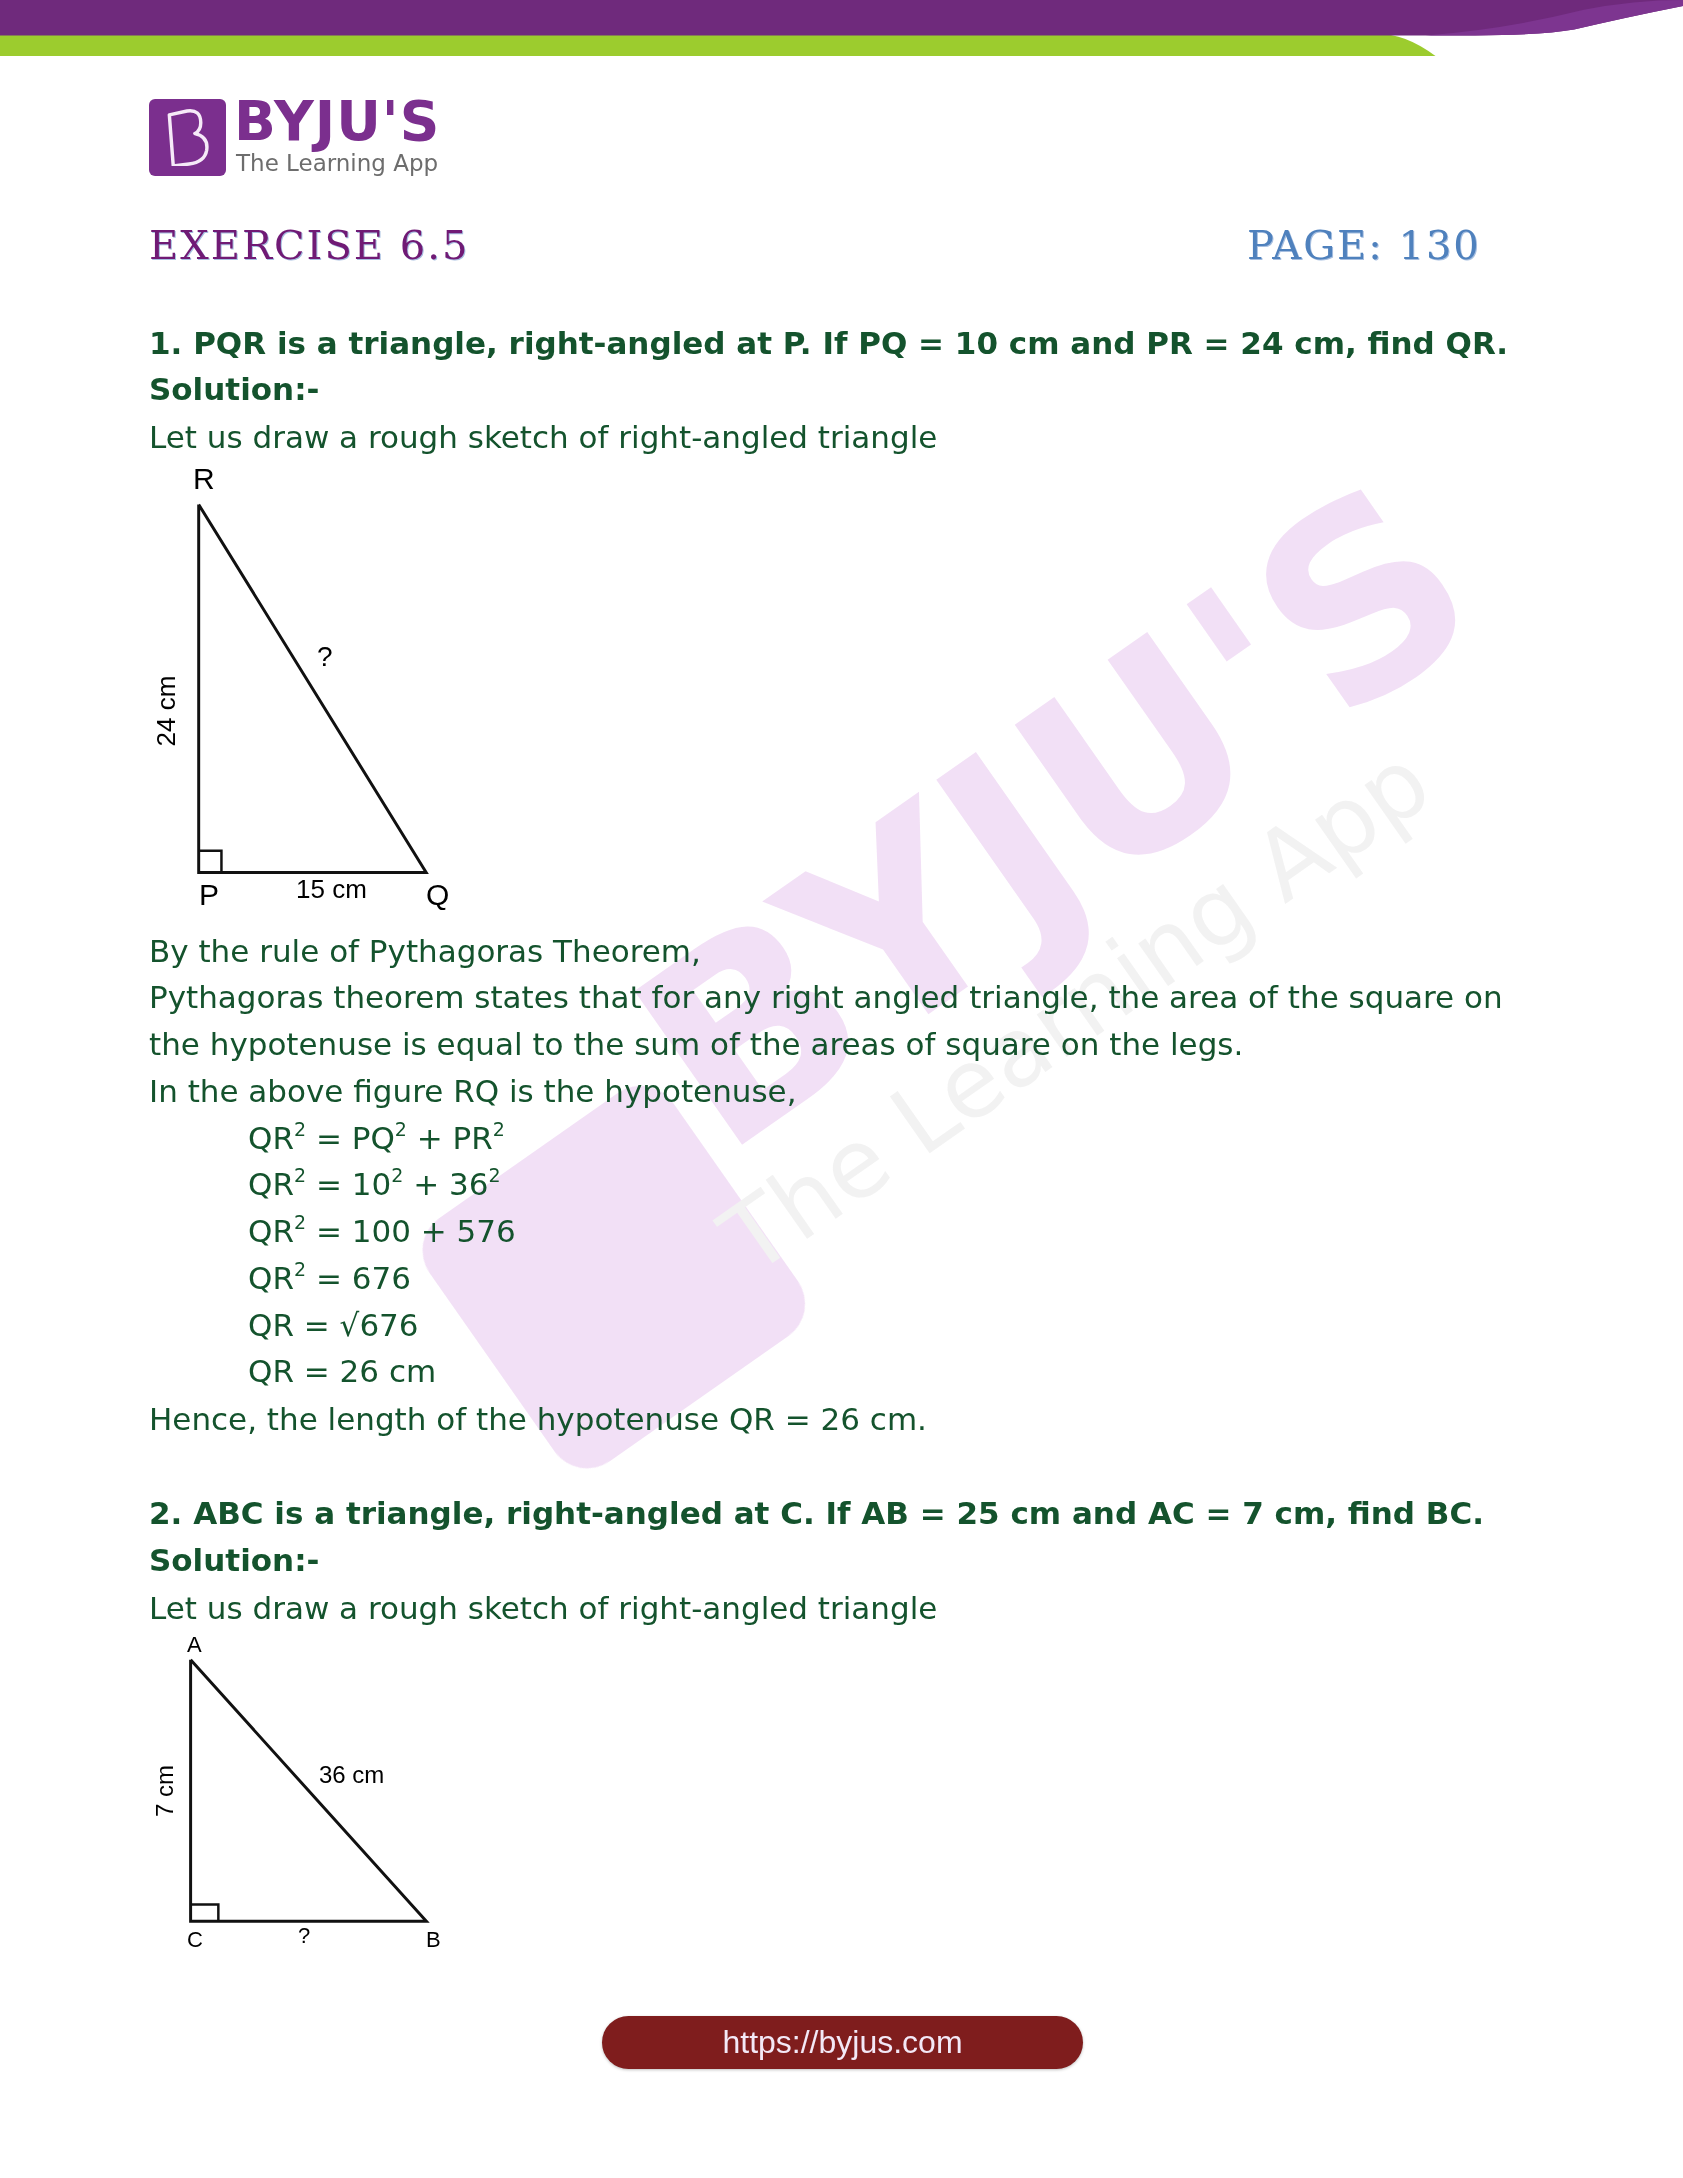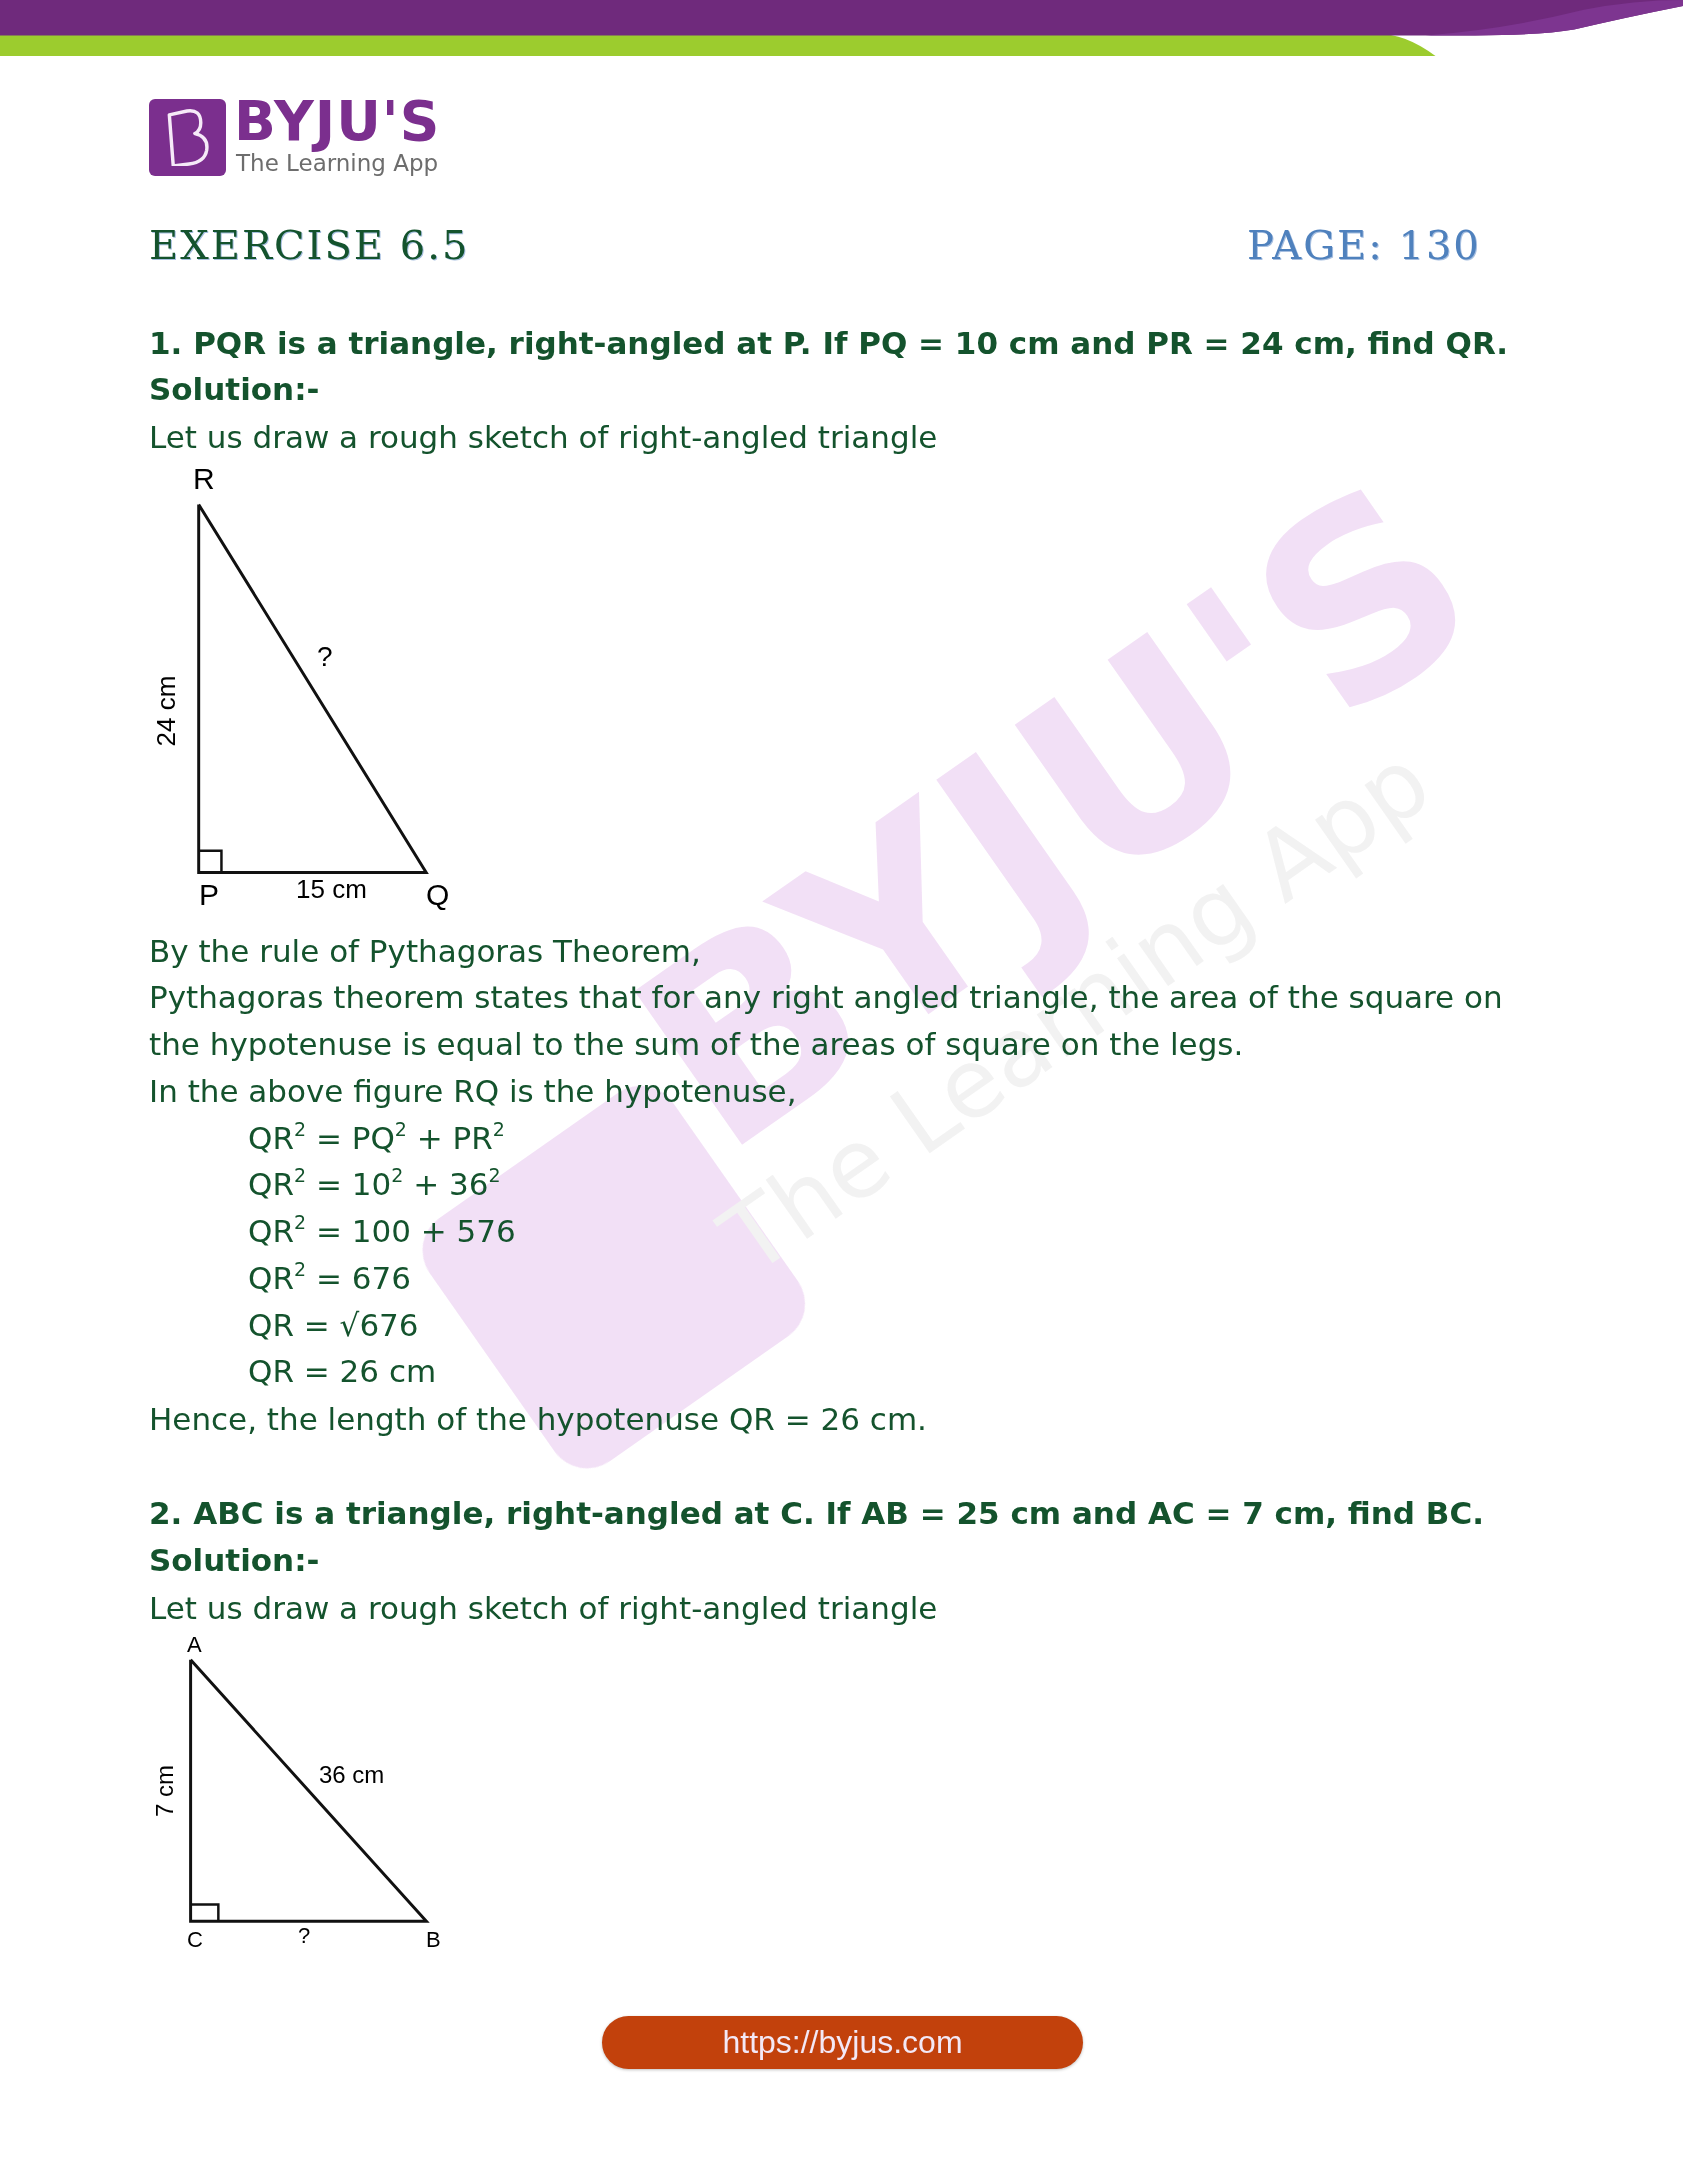--- a/index.html
+++ b/index.html
@@ -10,34 +10,34 @@
 
     .logo { position: absolute; left: 149px; top: 97px; width: 297px; height: 85px; }
     .logo-box { position: absolute; left: 0; top: 2px; width: 77px; height: 77px; background: #7b2f8e; border-radius: 6px; }
     .logo-b { position: absolute; left: 14px; top: 10px; width: 50px; height: 57px; }
     .logo-name { position: absolute; left: 85px; top: -6px; font-family: "DejaVu Sans", sans-serif; font-weight: bold; font-size: 55px; color: #7b2f8e; letter-spacing: 1px; line-height: 61px; }
     .logo-sub { position: absolute; left: 87px; top: 53px; font-family: "DejaVu Sans", sans-serif; font-size: 23px; color: #6d6d6d; line-height: 26px; }
 
     .doc-header { position: absolute; left: 899px; top: 83px; font-family: "DejaVu Sans", sans-serif; font-size: 27px; line-height: 40px; color: #111; }
     .doc-header div { white-space: nowrap; }
 
-    .exercise-heading { position: absolute; left: 149px; top: 220px; font-family: "DejaVu Serif", serif; font-size: 40px; color: #14532d; letter-spacing: 2px; text-shadow: 1px 1px 0 #a7bfe0; line-height: 50px; }
+    .exercise-heading { position: absolute; left: 149px; top: 220px; font-family: "DejaVu Serif", serif; font-size: 40px; color: #701a75; letter-spacing: 2px; text-shadow: 1px 1px 0 #a7bfe0; line-height: 50px; }
     .page-heading { position: absolute; left: 1247px; top: 220px; font-family: "DejaVu Serif", serif; font-size: 40px; color: #4f81bd; letter-spacing: 2px; text-shadow: 1px 1px 0 #a7bfe0; line-height: 50px; white-space: nowrap; }
 
     .line { position: absolute; left: 149px; font-family: "DejaVu Sans", sans-serif; font-size: 31px; line-height: 42px; white-space: nowrap; color: #14532d; }
     .bold { font-weight: bold; }
     .eq { left: 248px; }
     sup { font-size: 19px; vertical-align: 13px; line-height: 0; }
 
     .watermark { position: absolute; left: 0; top: 0; width: 1683px; height: 2178px; pointer-events: none; }
 
     .figure { position: absolute; }
     .fig-label { position: absolute; font-family: "Liberation Sans", sans-serif; color: #000; white-space: nowrap; line-height: 1; }
 
-    .footer-pill { position: absolute; left: 602px; top: 2016px; width: 481px; height: 53px; background: #c2410c; border-radius: 27px; display: flex; align-items: center; justify-content: center; box-shadow: 0 1px 3px rgba(0,0,0,0.25); }
+    .footer-pill { position: absolute; left: 602px; top: 2016px; width: 481px; height: 53px; background: #7f1d1d; border-radius: 27px; display: flex; align-items: center; justify-content: center; box-shadow: 0 1px 3px rgba(0,0,0,0.25); }
     .footer-pill span { color: #f3e8f6; font-family: "Liberation Sans", sans-serif; font-size: 32px; }
   </style>
 </head>
 <body>
 
 <svg class="top-band" viewBox="0 0 1700 60" preserveAspectRatio="none">
   <path d="M0 34 L1390 34 Q1420 34 1450 57 L1450 57 L0 57 Z" fill="#9ccc2e"></path>
   <path d="M0 0 L1700 0 L1700 6 Q1640 18 1590 30 Q1555 36 1490 36 L0 36 Z" fill="#6f2a7c"></path>
   <path d="M1440 36 Q1520 30 1600 10 Q1650 0 1700 0 L1700 6 Q1640 18 1590 30 Q1555 36 1490 36 Z" fill="#7d3590"></path>
 </svg>

